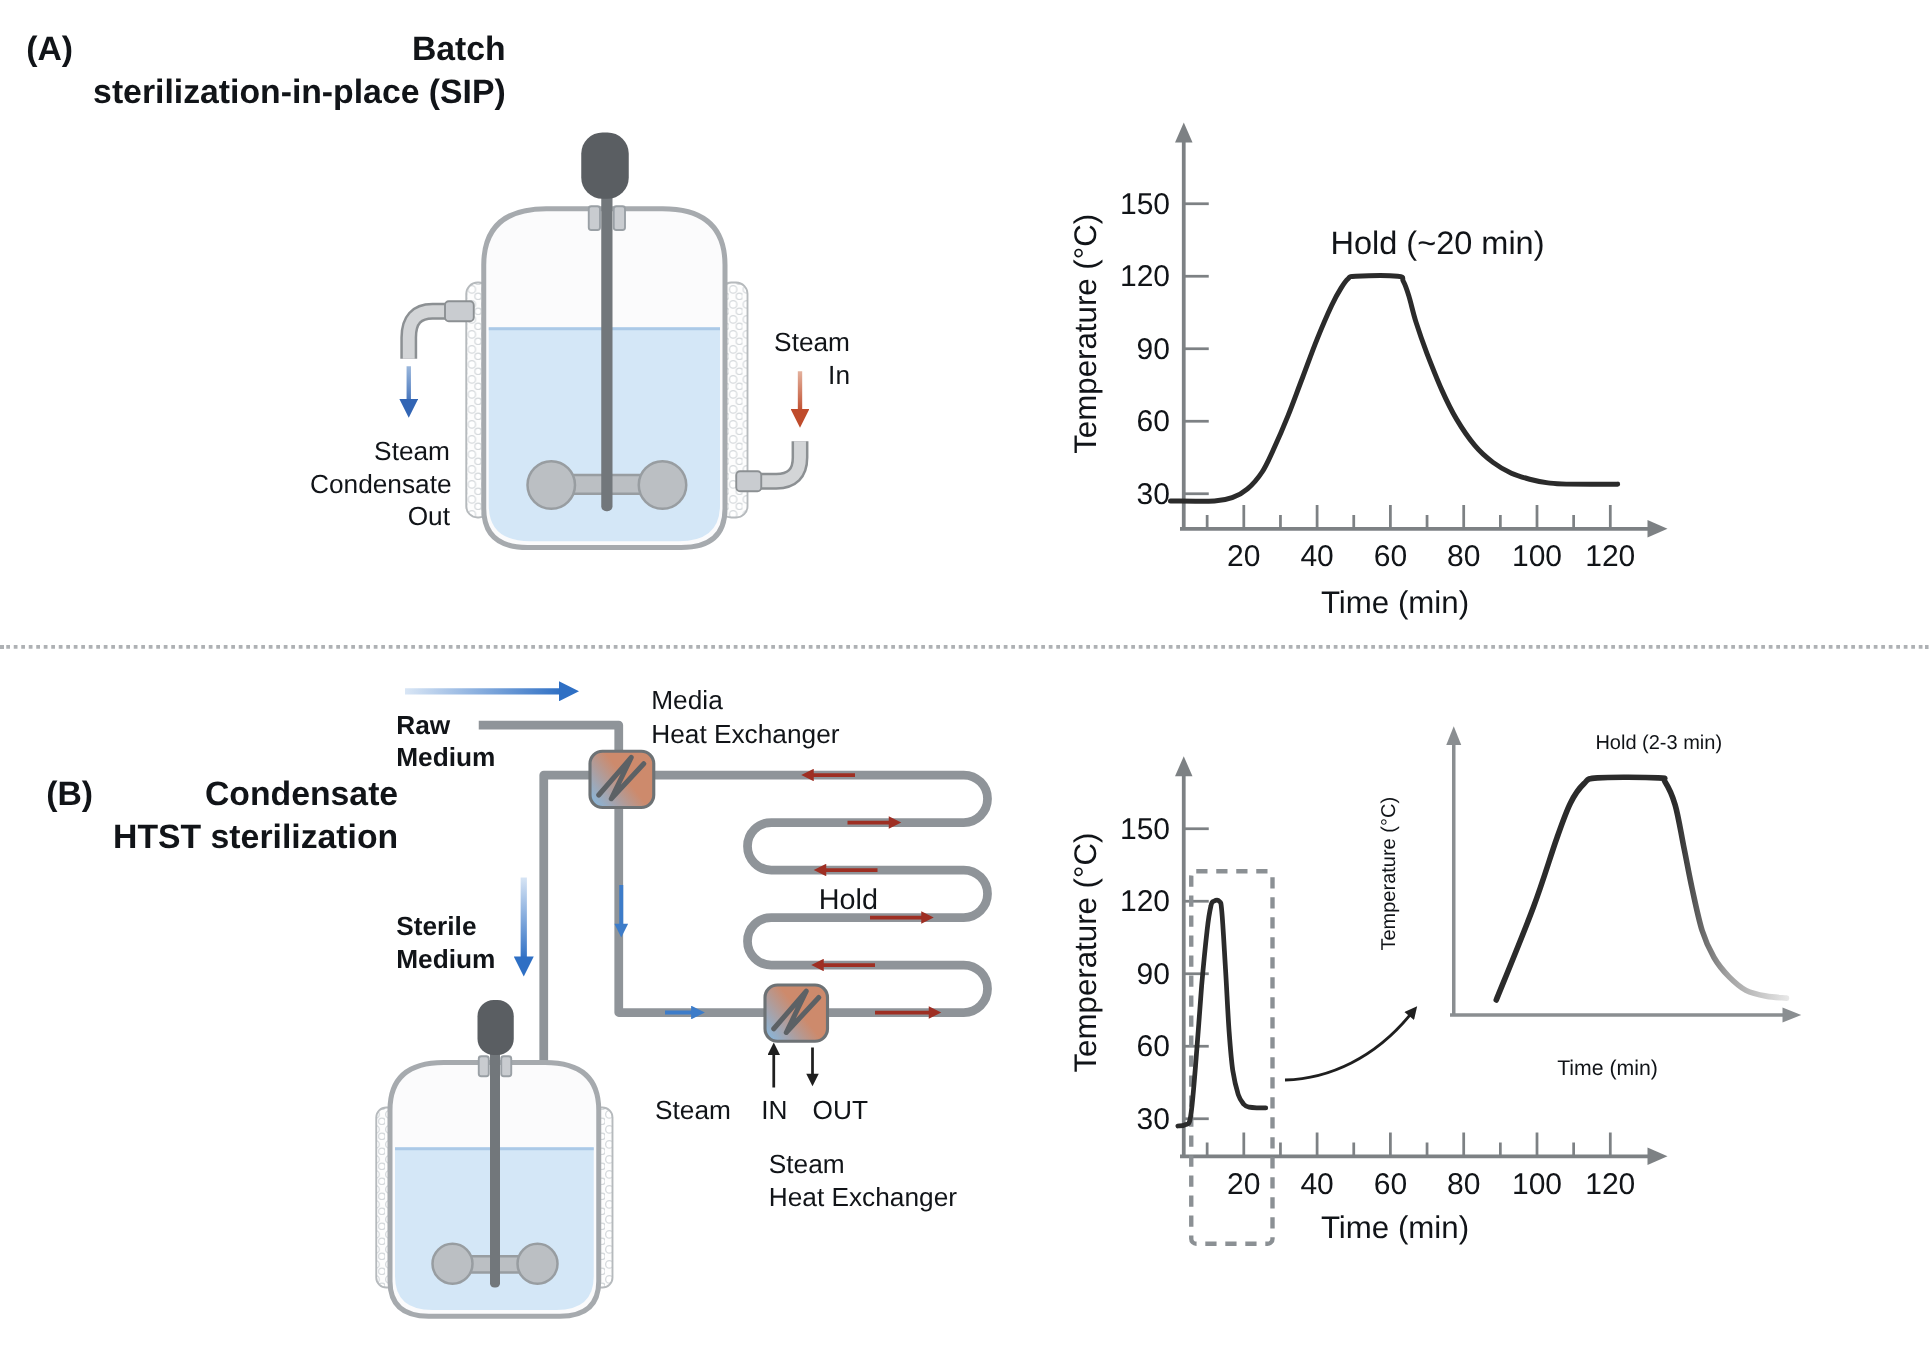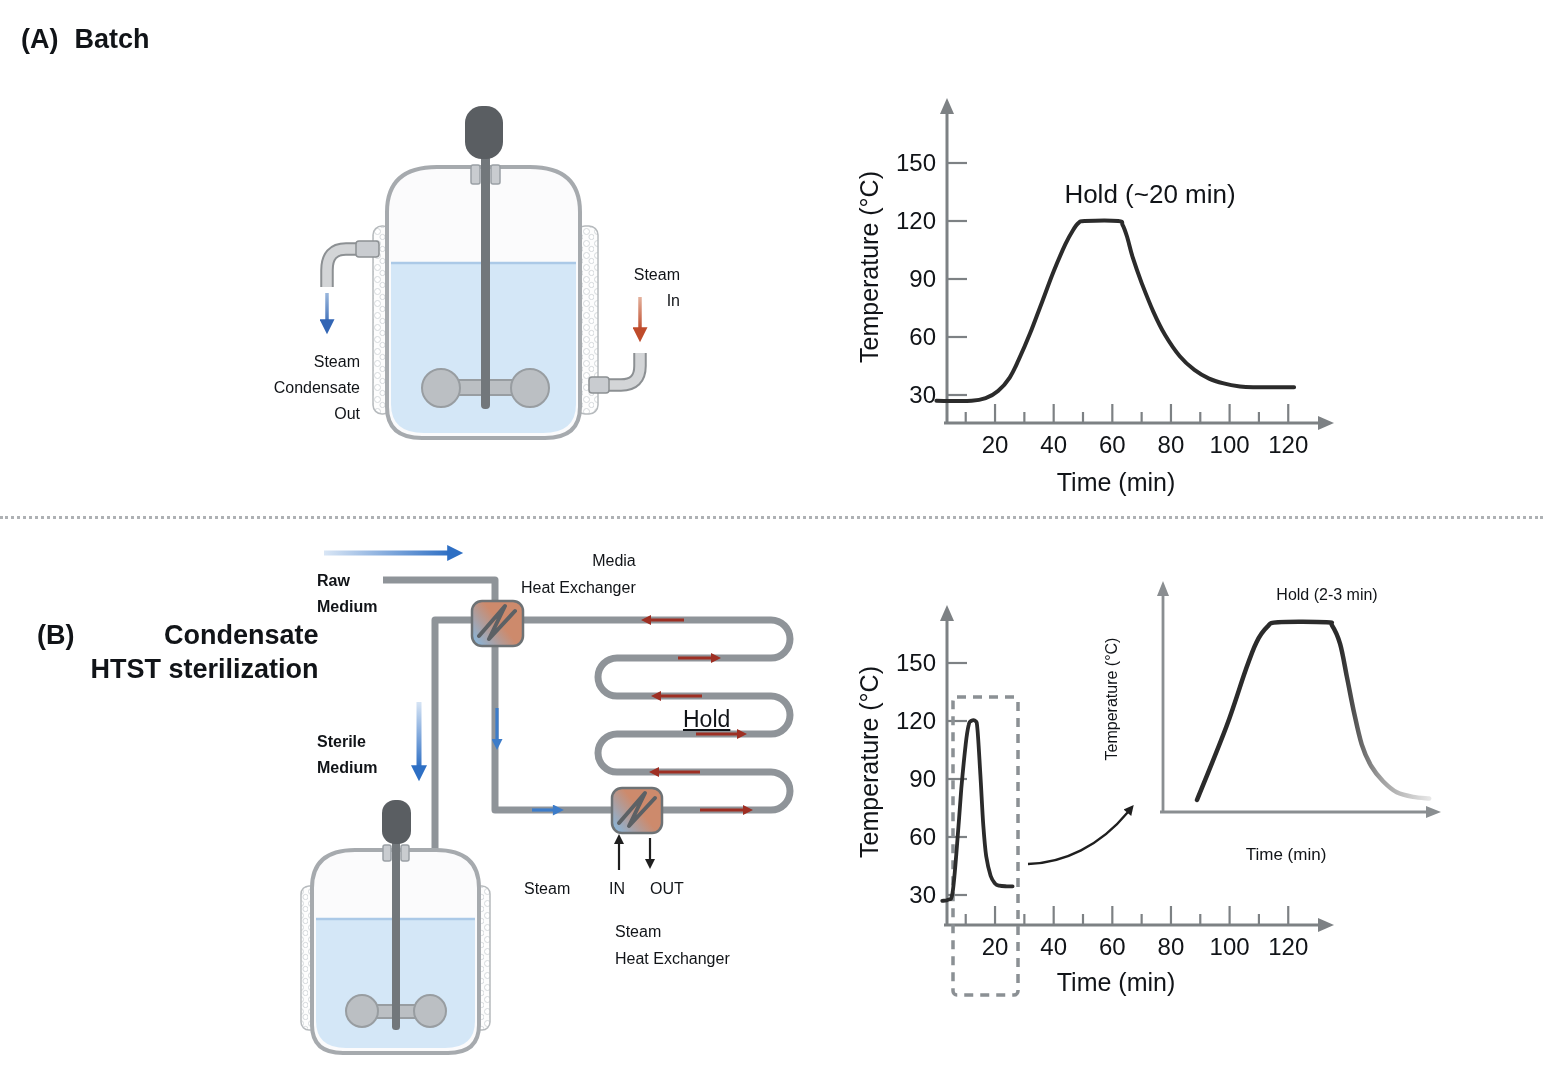--- a/index.html
+++ b/index.html
@@ -3,21 +3,21 @@
 <meta charset="utf-8">
 <style>
   html,body{margin:0;padding:0;background:#ffffff;}
   #stage{position:relative;width:1543px;height:1080px;background:#ffffff;overflow:hidden;
          font-family:"Liberation Sans", sans-serif;color:#111418;}
   #gfx{position:absolute;left:0;top:0;}
   .lbl{position:absolute;white-space:nowrap;line-height:1.16;}
   .sec-title{position:absolute;display:flex;gap:16px;font-weight:bold;font-size:27px;line-height:34px;}
   .sec-lines{display:flex;flex-direction:column;text-align:right;}
   .b{font-weight:bold;}
-  .s22{font-size:16px;line-height:26px;}
+  .s22{font-size:21px;line-height:26px;}
   .s23{font-size:23px;}
   .ctr{transform:translateX(-50%);}
   .rot{transform:translate(-50%,-50%) rotate(-90deg);transform-origin:center;}
   .right{text-align:right;}
   .divider{position:absolute;left:0;width:1543px;border-top:3px dotted #aeb1b4;height:0;}
   .holdA{font-size:26px;}
   .axlbl{font-size:25px;}
   .ins-t{font-size:16px;}
   .ins-s{font-size:16px;}
   .ins-x{font-size:17px;}
@@ -248,20 +248,21 @@
       <polygon points="1157,596 1169,596 1163,581" fill="#8a8e91" stroke="none"></polygon>
       <polygon points="1426,806 1426,818 1441,812" fill="#8a8e91" stroke="none"></polygon>
     </g>
     <path id="curveI" fill="none" stroke="url(#insetFade)" stroke-width="4.5" stroke-linecap="round" stroke-linejoin="round" d="M1197.0 800.0C1202.0 787.6 1218.6 747.5 1226.7 725.8C1234.8 704.2 1240.6 684.1 1245.6 670.2C1250.5 656.3 1252.8 649.6 1256.4 642.4C1260.0 635.1 1263.6 630.3 1267.2 626.9C1270.8 623.6 1268.1 623.0 1278.0 622.3C1287.9 621.5 1317.6 621.8 1326.6 622.3C1335.6 622.8 1329.8 621.8 1332.0 625.4C1334.3 629.0 1337.6 635.4 1340.1 643.9C1342.6 652.4 1344.6 665.3 1346.8 676.4C1349.1 687.4 1351.1 699.0 1353.6 710.4C1356.1 721.7 1358.8 735.1 1361.7 744.4C1364.6 753.6 1367.6 759.8 1371.2 766.0C1374.8 772.2 1379.0 777.1 1383.3 781.5C1387.6 785.8 1391.8 789.7 1396.8 792.3C1401.8 794.8 1407.6 795.9 1413.0 796.9C1418.4 797.9 1426.5 798.2 1429.2 798.5"></path>
   </svg>
 
   <div class="sec-title" style="left:21px;top:22px;">
     <span>(A)</span>
     <span class="sec-lines">
       <span>Batch</span>
+      <span>sterilization-in-place (SIP)</span>
     </span>
   </div>
 
   <div class="lbl s22 right" style="left:598px;top:262px;width:82px;">
     <div>Steam</div>
     <div>In</div>
   </div>
   <div class="lbl s22 right" style="left:248px;top:349px;width:112px;">
     <div>Steam</div>
     <div>Condensate</div>
@@ -279,25 +280,25 @@
     <span class="sec-lines">
       <span>Condensate</span>
       <span>HTST sterilization</span>
     </span>
   </div>
 
   <div class="lbl s22 b" style="left:317px;top:568px;">
     <div>Raw</div>
     <div>Medium</div>
   </div>
-  <div class="lbl s22" style="left:521px;top:547px;line-height:27px;text-align:right;">
+  <div class="lbl s22" style="left:521px;top:547px;line-height:27px;">
     <div>Media</div>
     <div>Heat Exchanger</div>
   </div>
-  <div class="lbl s23" style="left:683px;top:706px;text-decoration:underline;">Hold</div>
+  <div class="lbl s23" style="left:655px;top:706px;">Hold</div>
   <div class="lbl s22 b" style="left:317px;top:729px;">
     <div>Sterile</div>
     <div>Medium</div>
   </div>
   <div class="lbl s22" style="left:524px;top:876px;">Steam</div>
   <div class="lbl s22" style="left:609px;top:876px;">IN</div>
   <div class="lbl s22" style="left:650px;top:876px;">OUT</div>
   <div class="lbl s22" style="left:615px;top:918px;line-height:27px;">
     <div>Steam</div>
     <div>Heat Exchanger</div>

